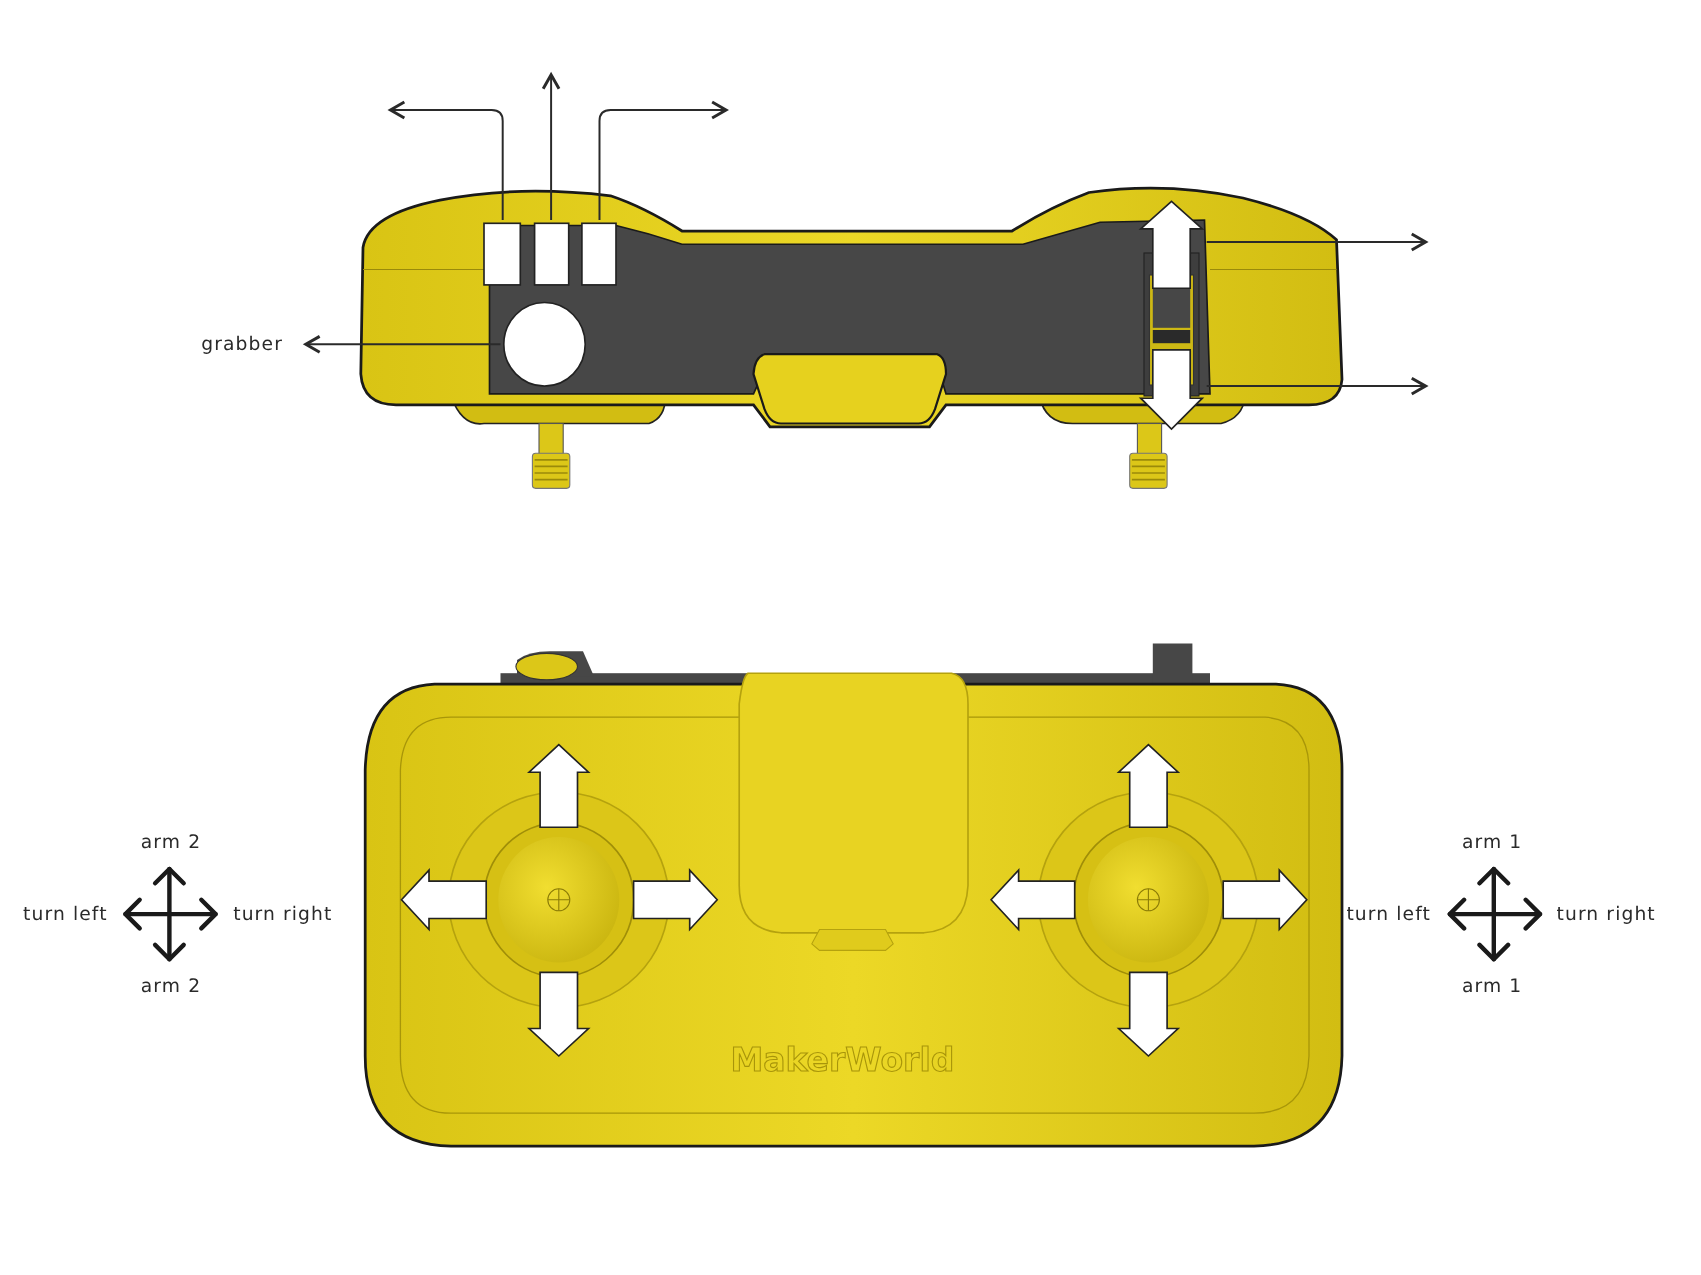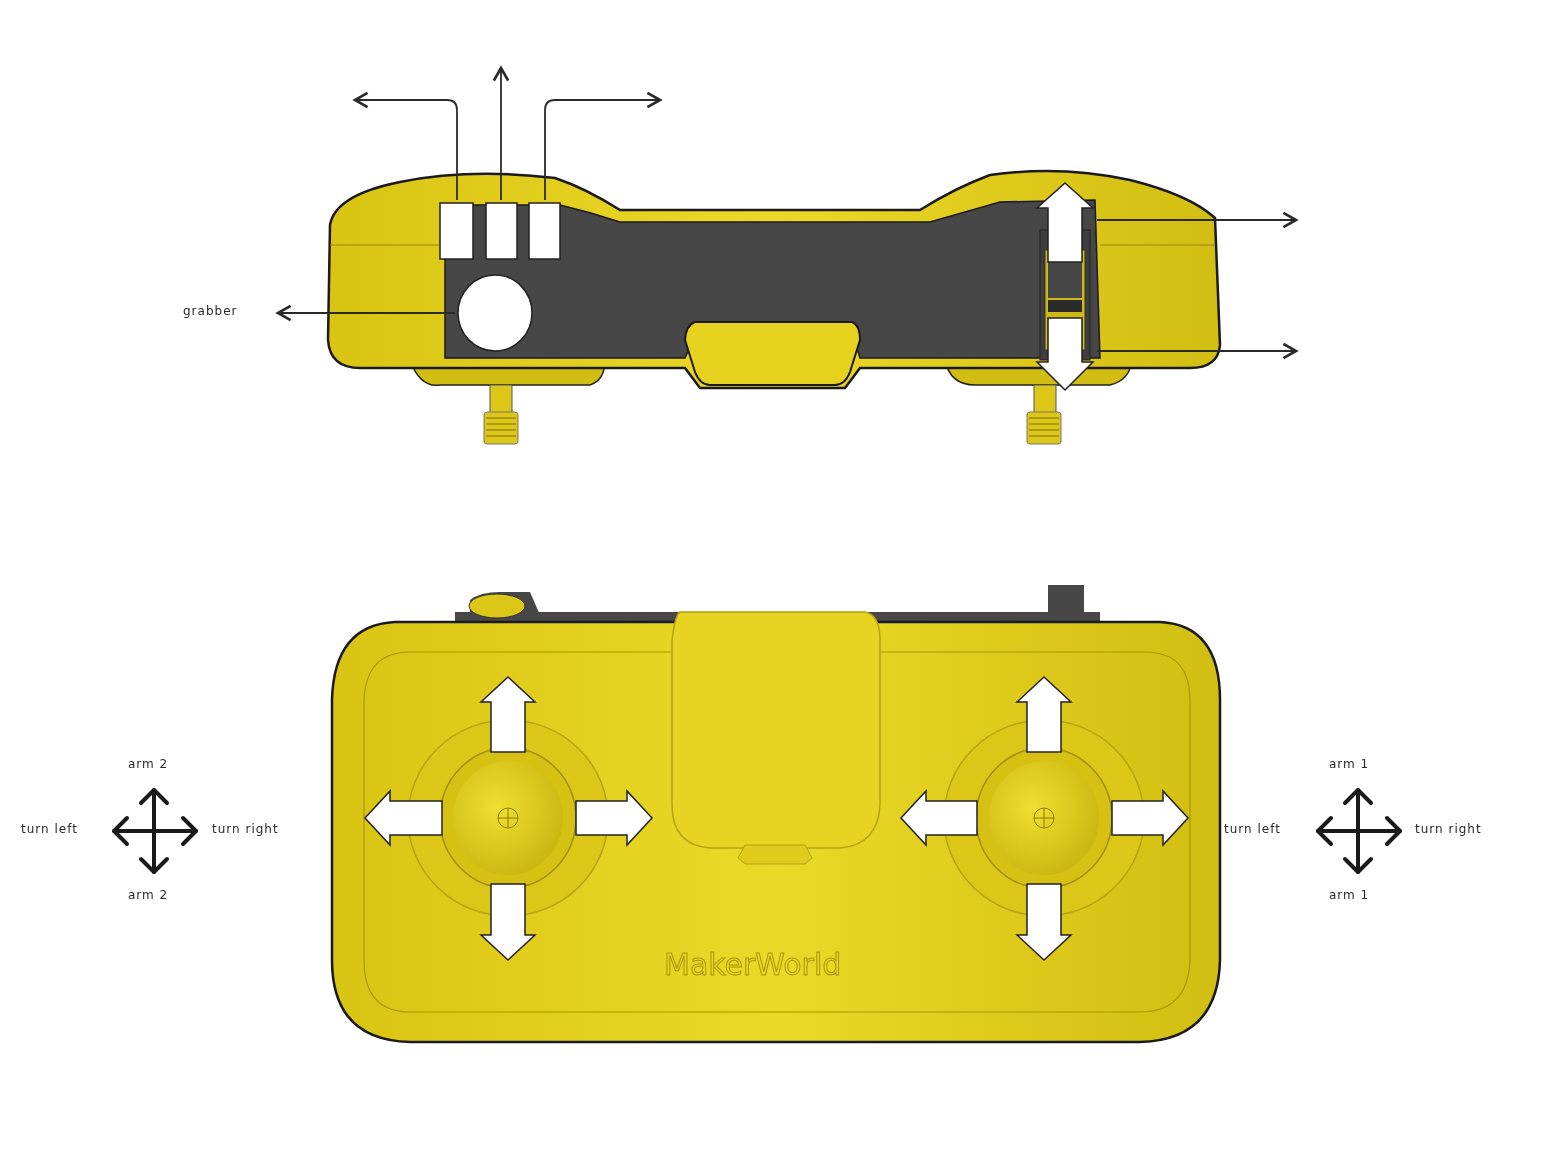--- a/index.html
+++ b/index.html
@@ -1,18 +1,18 @@
 <!DOCTYPE html>
 <html><head>
 <meta charset="utf-8">
 <style>
   html,body{margin:0;padding:0;background:#ffffff;}
   body{width:1546px;height:1159px;position:relative;overflow:hidden;font-family:"DejaVu Sans",sans-serif;}
   svg{position:absolute;left:0;top:0;}
-  .lbl{position:absolute;font-family:"DejaVu Sans",sans-serif;font-size:12px;color:#2a2a2a;letter-spacing:1px;white-space:nowrap;line-height:1;}
+  .lbl{position:absolute;font-family:"DejaVu Sans",sans-serif;font-size:17px;color:#2a2a2a;letter-spacing:1px;white-space:nowrap;line-height:1;}
 </style>
 </head>
 <body>
 
 <svg width="1546" height="1159" viewBox="0 0 1546 1159">
   <defs>
     <linearGradient id="yg" x1="0" y1="0" x2="1" y2="0">
       <stop offset="0" stop-color="#d9c414"></stop>
       <stop offset="0.5" stop-color="#ecd826"></stop>
       <stop offset="1" stop-color="#d2bd12"></stop>
@@ -114,21 +114,21 @@
     <path d="M141,803 L154,790 L167,803 M141,859 L154,872 L167,859 M127,818 L114,831 L127,844 M183,818 L196,831 L183,844"></path>
   </g>
   <g fill="none" stroke="#1a1a1a" stroke-width="4" stroke-linecap="round" stroke-linejoin="round">
     <path d="M1358,790 V872 M1318,831 H1400"></path>
     <path d="M1345,803 L1358,790 L1371,803 M1345,859 L1358,872 L1371,859 M1331,818 L1318,831 L1331,844 M1387,818 L1400,831 L1387,844"></path>
   </g>
 </svg>
 
 <div class="lbl" style="left:183px;top:305px;">grabber</div>
 
-<div class="lbl" style="left:664px;top:950px;font-size:30px;font-weight:normal;color:transparent;-webkit-text-stroke:1px #a8950a;letter-spacing:0;">MakerWorld</div>
+<div class="lbl" style="left:664px;top:950px;font-size:30px;font-weight:bold;color:transparent;-webkit-text-stroke:1px #a8950a;letter-spacing:0;">MakerWorld</div>
 
 <div class="lbl" style="left:128px;top:758px;">arm 2</div>
 <div class="lbl" style="left:128px;top:889px;">arm 2</div>
 <div class="lbl" style="left:21px;top:823px;">turn left</div>
 <div class="lbl" style="left:212px;top:823px;">turn right</div>
 
 <div class="lbl" style="left:1329px;top:758px;">arm 1</div>
 <div class="lbl" style="left:1329px;top:889px;">arm 1</div>
 <div class="lbl" style="left:1224px;top:823px;">turn left</div>
 <div class="lbl" style="left:1415px;top:823px;">turn right</div>

